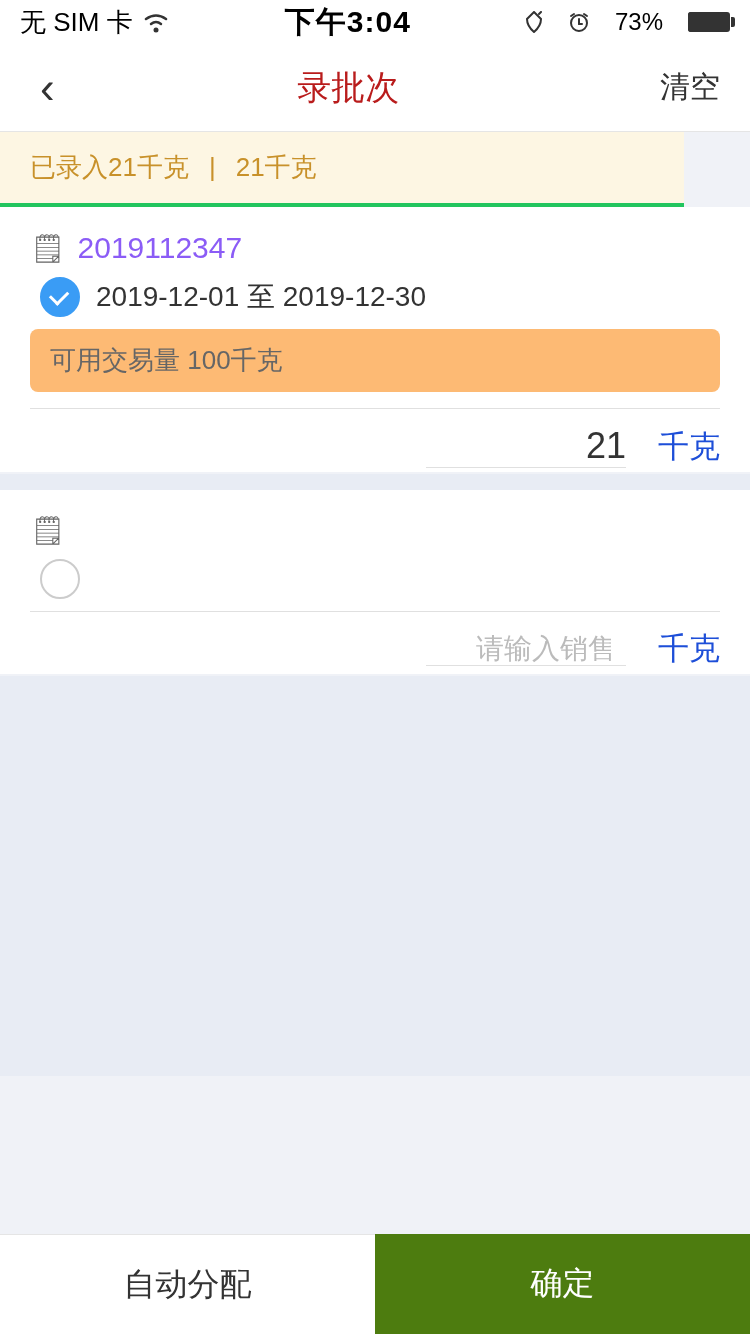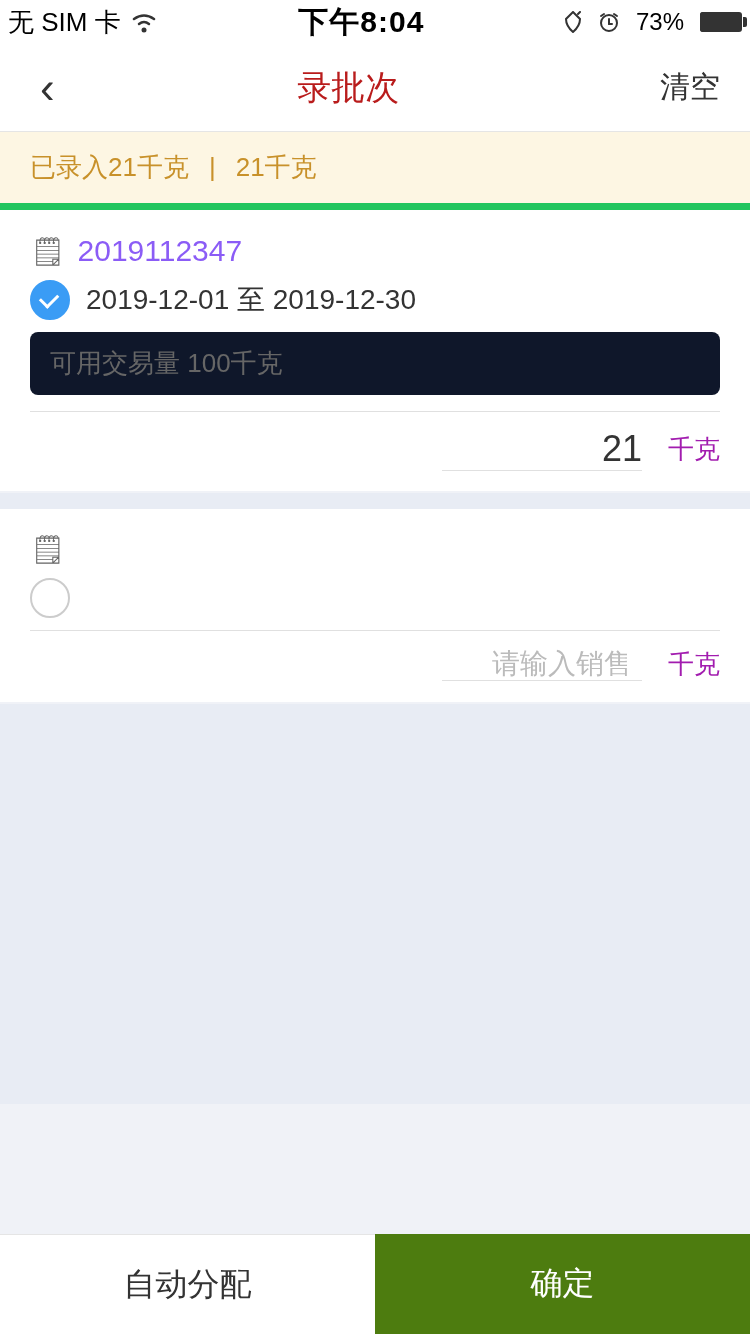--- a/index.html
+++ b/index.html
@@ -13,39 +13,39 @@
     }
 
     
     .status-bar {
       width: 750px;
       height: 44px;
       background: #fff;
       display: flex;
       align-items: center;
       justify-content: space-between;
-      padding: 0 8px;
+      padding: 0 20px;
       font-size: 28px;
     }
     .status-left {
       display: flex;
       align-items: center;
       gap: 8px;
       font-size: 26px;
       font-weight: 500;
     }
     .status-center {
       font-size: 30px;
       font-weight: 600;
       letter-spacing: 1px;
     }
     .status-right {
       display: flex;
       align-items: center;
-      gap: 16px;
+      gap: 25px;
       font-size: 24px;
     }
     .battery-icon {
       display: inline-flex;
       align-items: center;
       background: #333;
       border-radius: 3px;
       width: 42px;
       height: 20px;
       position: relative;
@@ -92,27 +92,27 @@
     }
     .nav-action {
       font-size: 30px;
       color: #333;
       cursor: pointer;
       margin-left: 28px;
     }
 
     
     .info-banner {
-      width: 750px;
+      width: 684px;
       background: #fdf6e3;
       padding: 18px 30px;
       display: flex;
       align-items: center;
       gap: 20px;
-      border-bottom: 7px solid #22c55e;
+      border-bottom: 4px solid #22c55e;
     }
     .info-text {
       font-size: 26px;
       color: #c8912a;
     }
     .info-divider {
       color: #c8912a;
       font-size: 26px;
     }
 
@@ -132,21 +132,21 @@
       color: #666;
     }
     .batch-id {
       font-size: 30px;
       font-weight: 500;
       color: #8b5cf6;
     }
     .batch-date-row {
       display: flex;
       align-items: center;
-      padding: 0 30px 12px 30px;
+      padding: 0 30px 12px 40px;
       gap: 16px;
     }
     .radio-btn {
       width: 40px;
       height: 40px;
       border-radius: 50%;
       border: 2px solid #ccc;
       display: flex;
       align-items: center;
       justify-content: center;
@@ -164,33 +164,33 @@
       border-bottom: 3px solid #fff;
       transform: rotate(-45deg) translateY(-2px);
       display: block;
     }
     .batch-date {
       font-size: 28px;
       color: #333;
     }
     .batch-available {
       margin: 0 30px 16px 30px;
-      background: #0f172a;
+      background: #fdba74;
       border-radius: 8px;
       padding: 14px 20px;
       font-size: 26px;
       color: #666;
     }
 
     
     .quantity-row {
       display: flex;
       align-items: center;
       justify-content: flex-end;
-      padding: 16px 30px 20px 30px;
+      padding: 16px 30px 4px 30px;
       gap: 16px;
     }
     .quantity-input {
       text-align: right;
       font-size: 36px;
       color: #333;
       border: none;
       outline: none;
       background: transparent;
       width: 150px;
@@ -200,23 +200,23 @@
       font-size: 28px;
     }
     .quantity-underline {
       border-bottom: 1px solid #e0e0e0;
       width: 200px;
       display: flex;
       align-items: center;
       justify-content: flex-end;
     }
     .quantity-unit {
-      font-size: 26px;
-      color: #a21caf;
-      margin-left: 10px;
+      font-size: 31px;
+      color: #1d4ed8;
+      margin-left: 16px;
     }
     .quantity-value {
       font-size: 36px;
       color: #333;
     }
     .separator-line {
       height: 1px;
       background: #e0e0e0;
       margin: 0 30px;
     }
@@ -272,21 +272,21 @@
 <div class="status-bar">
   <div class="status-left">
     <span>无 SIM 卡</span>
     <svg width="30" height="22" viewBox="0 0 30 22">
       <path d="M15 18 Q15 18 15 18" fill="#333" stroke="#333" stroke-width="2" stroke-linecap="round"></path>
       <path d="M10 13 Q15 9 20 13" fill="none" stroke="#333" stroke-width="2.5" stroke-linecap="round"></path>
       <path d="M5 8 Q15 1 25 8" fill="none" stroke="#333" stroke-width="2.5" stroke-linecap="round"></path>
       <circle cx="15" cy="19" r="2.5" fill="#333"></circle>
     </svg>
   </div>
-  <div class="status-center">下午8:04</div>
+  <div class="status-center">下午3:04</div>
   <div class="status-right">
     <svg width="18" height="22" viewBox="0 0 18 22">
       <path d="M9 1 L16 8 Q16 15 9 21 Q2 15 2 8 Z" fill="none" stroke="#333" stroke-width="2"></path>
       <path d="M14 3 L16 1" stroke="#333" stroke-width="2" stroke-linecap="round"></path>
     </svg>
     <svg width="22" height="22" viewBox="0 0 22 22">
       <circle cx="11" cy="12" r="8" fill="none" stroke="#333" stroke-width="2"></circle>
       <line x1="11" y1="8" x2="11" y2="13" stroke="#333" stroke-width="2" stroke-linecap="round"></line>
       <line x1="11" y1="13" x2="14" y2="13" stroke="#333" stroke-width="2" stroke-linecap="round"></line>
       <line x1="3" y1="5" x2="6" y2="3" stroke="#333" stroke-width="2" stroke-linecap="round"></line>

